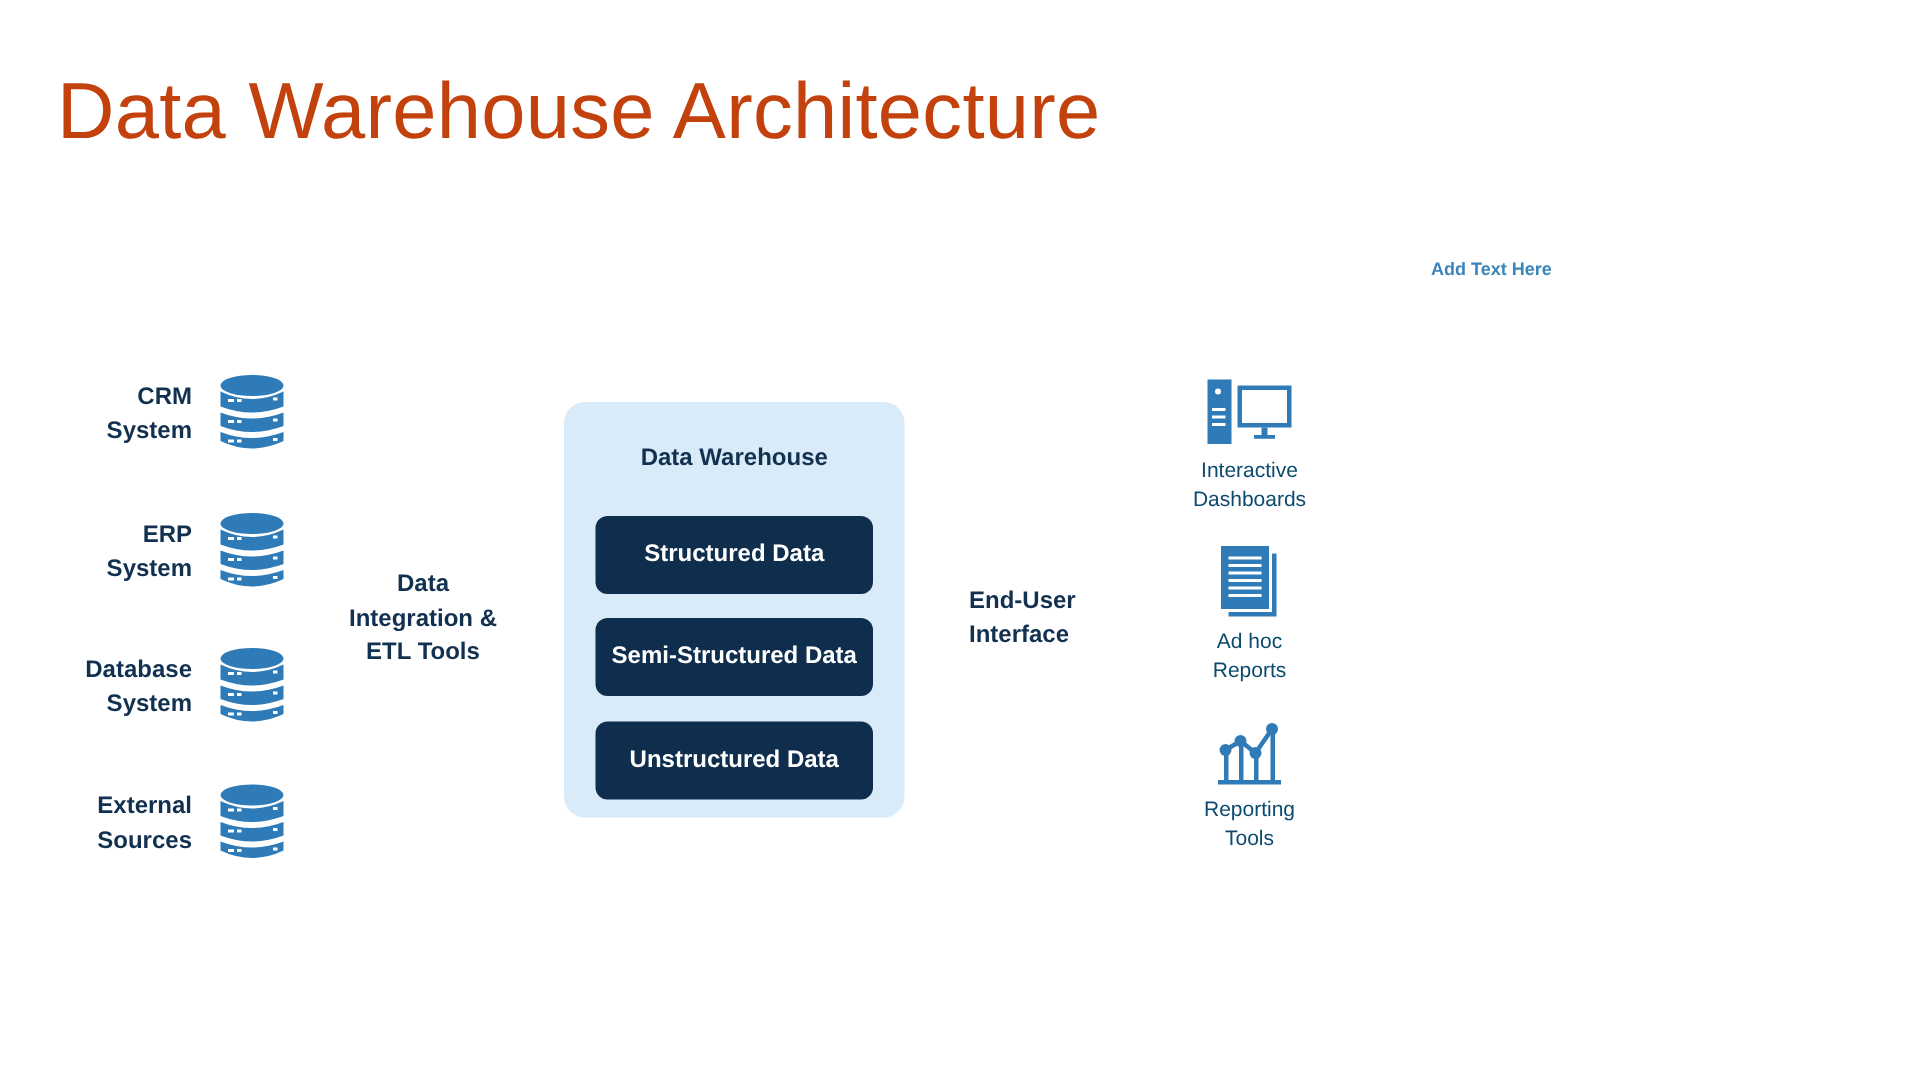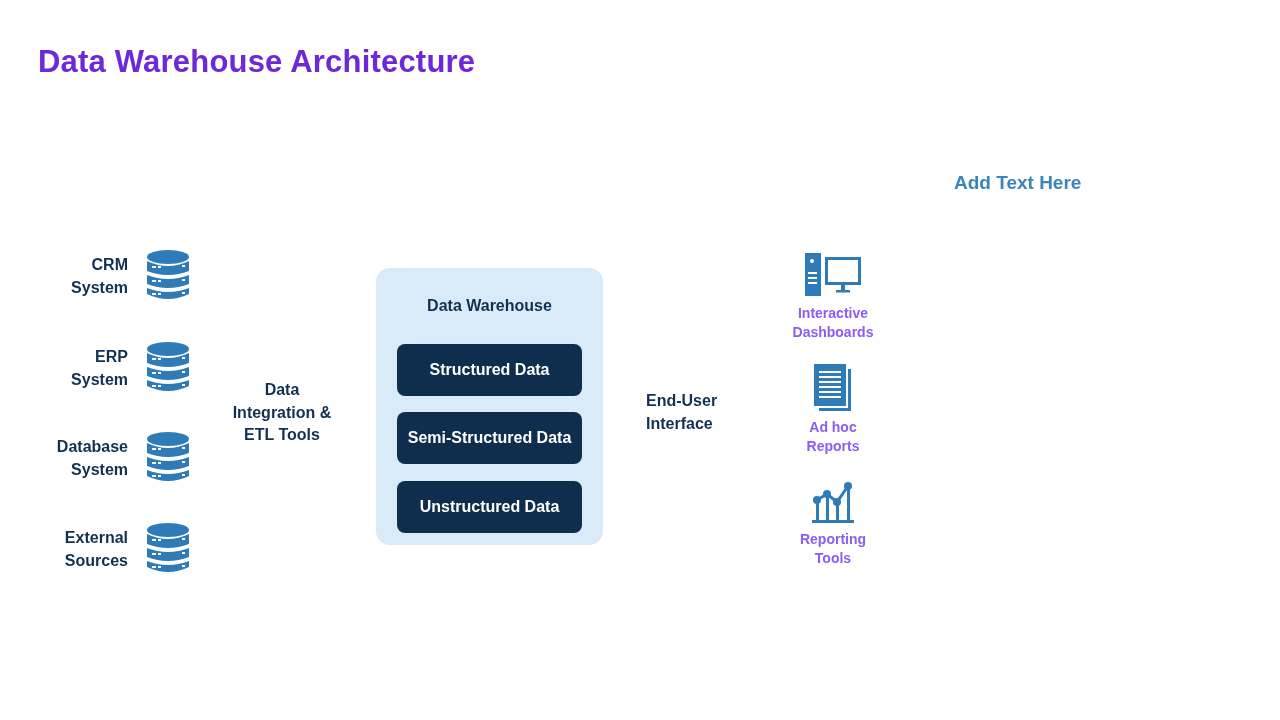--- a/index.html
+++ b/index.html
@@ -2,24 +2,24 @@
 <html><head>
   <meta charset="utf-8">
   <style>
     html, body { margin: 0; padding: 0; }
     body {
       width: 1280px; height: 720px; background: #ffffff; position: relative; overflow: hidden;
       font-family: "Liberation Sans", "DejaVu Sans", sans-serif;
     }
     .title {
       position: absolute; left: 38px; top: 44px; margin: 0;
-      font-size: 31px; font-weight: bold; color: #6d28d9; letter-spacing: 0.2px;
+      font-size: 53px; font-weight: normal; color: #c2410c; letter-spacing: 0.2px;
     }
     .add-text {
-      position: absolute; left: 954px; top: 172px; font-size: 19px; font-weight: bold; color: #3a86b8;
+      position: absolute; left: 954px; top: 172px; font-size: 12px; font-weight: bold; color: #3a86b8;
     }
     .navy { color: #12304f; font-weight: bold; }
     .source {
       position: absolute; left: 40px; width: 152px; height: 54px;
     }
     .source .label {
       position: absolute; right: 64px; top: 50%; transform: translateY(-50%);
       text-align: right; font-size: 16px; line-height: 23px;
     }
     .source .db {
@@ -42,21 +42,21 @@
       display: flex; align-items: center; justify-content: center; white-space: nowrap; text-align: right;
     }
     .eui {
       position: absolute; left: 646px; top: 390px; width: 100px; text-align: left;
       font-size: 16px; line-height: 22.5px;
     }
     .tool {
       position: absolute; left: 778px; width: 110px; text-align: center;
     }
     .tool svg { display: block; margin: 0 auto; }
-    .tool .label { font-size: 14px; line-height: 19px; margin-top: 6px; color: #8b5cf6; font-weight: bold; }
+    .tool .label { font-size: 14px; line-height: 19px; margin-top: 6px; color: #0c4a6e; font-weight: normal; }
   </style>
 </head>
 <body>
 
 <h1 class="title">Data Warehouse Architecture</h1>
 
 <div class="add-text">Add Text Here</div>
 
 <div class="source" style="top:249px;">
   <div class="label navy">

